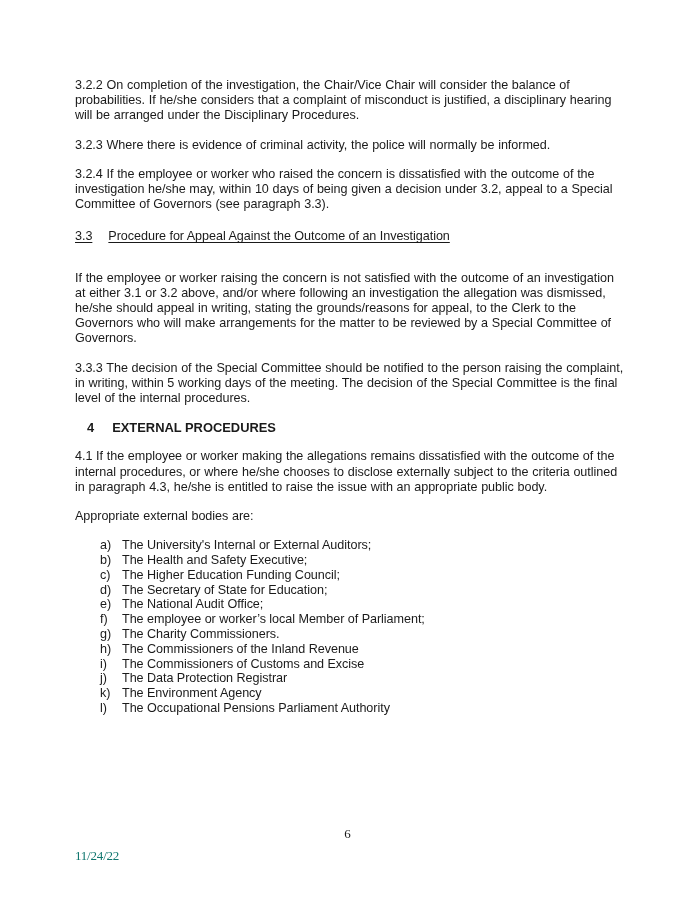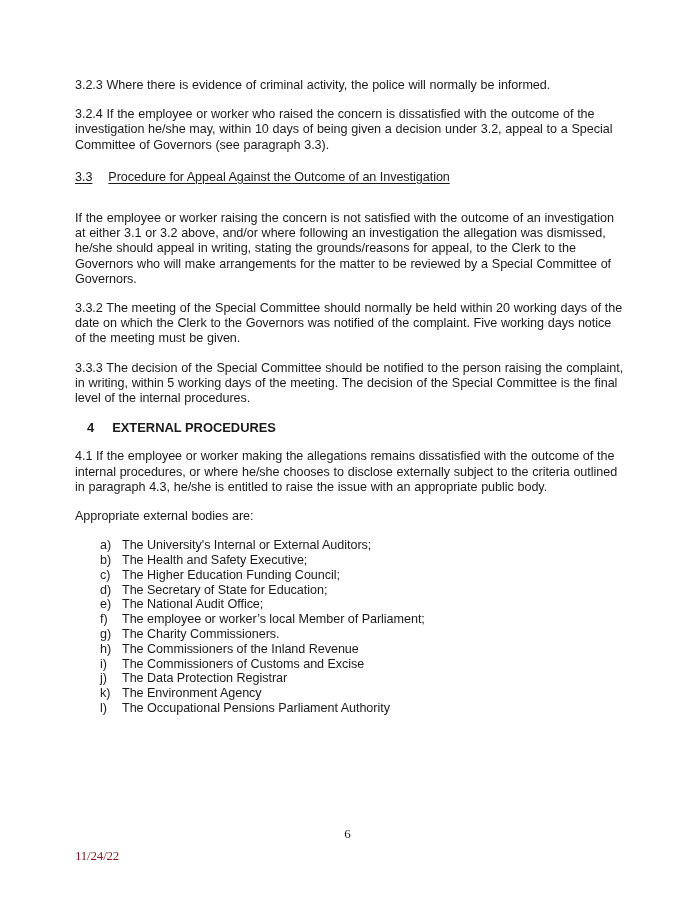--- a/index.html
+++ b/index.html
@@ -94,40 +94,40 @@
     font-family: "Liberation Serif", serif;
     font-size: 13px;
     color: #1a1a1a;
   }
   .footer-date {
     position: absolute;
     left: 75px;
     top: 22px;
     font-family: "Liberation Serif", serif;
     font-size: 13px;
-    color: #7f1d1d;
+    color: #0f766e;
     letter-spacing: -0.2px;
   }
 </style>
 </head>
 <body>
 
 <div class="page">
 
   <div class="content">
 
+    <p class="para">3.2.2 On completion of the investigation, the Chair/Vice Chair will consider the balance of probabilities.  If he/she considers that a complaint of misconduct is justified, a disciplinary hearing will be arranged under the Disciplinary Procedures.</p>
     <p class="para">3.2.3 Where there is evidence of criminal activity, the police will normally be informed.</p>
     <p class="para">3.2.4 If the employee or worker who raised the concern is dissatisfied with the outcome of the investigation he/she may, within 10 days of being given a decision under 3.2, appeal to a Special Committee of Governors (see paragraph 3.3).</p>
 
     <div class="heading-wrap">
       <h2 class="sub-heading"><span>3.3</span><span class="tab-gap"></span><span>Procedure for Appeal Against the Outcome of an Investigation</span></h2>
     </div>
 
     <p class="para">If the employee or worker raising the concern is not satisfied with the outcome of an investigation at either 3.1 or 3.2 above, and/or where following an investigation the allegation was dismissed,  he/she should appeal in writing, stating the grounds/reasons for appeal, to the Clerk to the Governors who will make arrangements for the matter to be reviewed by a Special Committee of Governors.</p>
-    <p class="para">3.3.2 The meeting of the Special Committee should normally be held within 20 working days of the date on which the Clerk to the Governors was notified of the complaint. Five working days notice of the meeting must be given.</p>
     <p class="para">3.3.3 The decision of the Special Committee should be notified to the person raising the complaint, in writing, within 5 working days of the meeting. The decision of the Special Committee is the final level of the internal procedures.</p>
 
     <h1 class="section-heading"><span>4</span><span class="tab-gap"></span><span>EXTERNAL PROCEDURES</span></h1>
 
     <p class="para">4.1 If the employee or worker making the allegations remains dissatisfied with the outcome of the internal procedures, or where he/she chooses to disclose externally subject to the criteria outlined in paragraph 4.3, he/she is entitled to raise the issue with an appropriate public body.</p>
     <p class="para">Appropriate external bodies are:</p>
 
     <ul class="body-list">
       <li>
           <span class="marker">a)</span>

